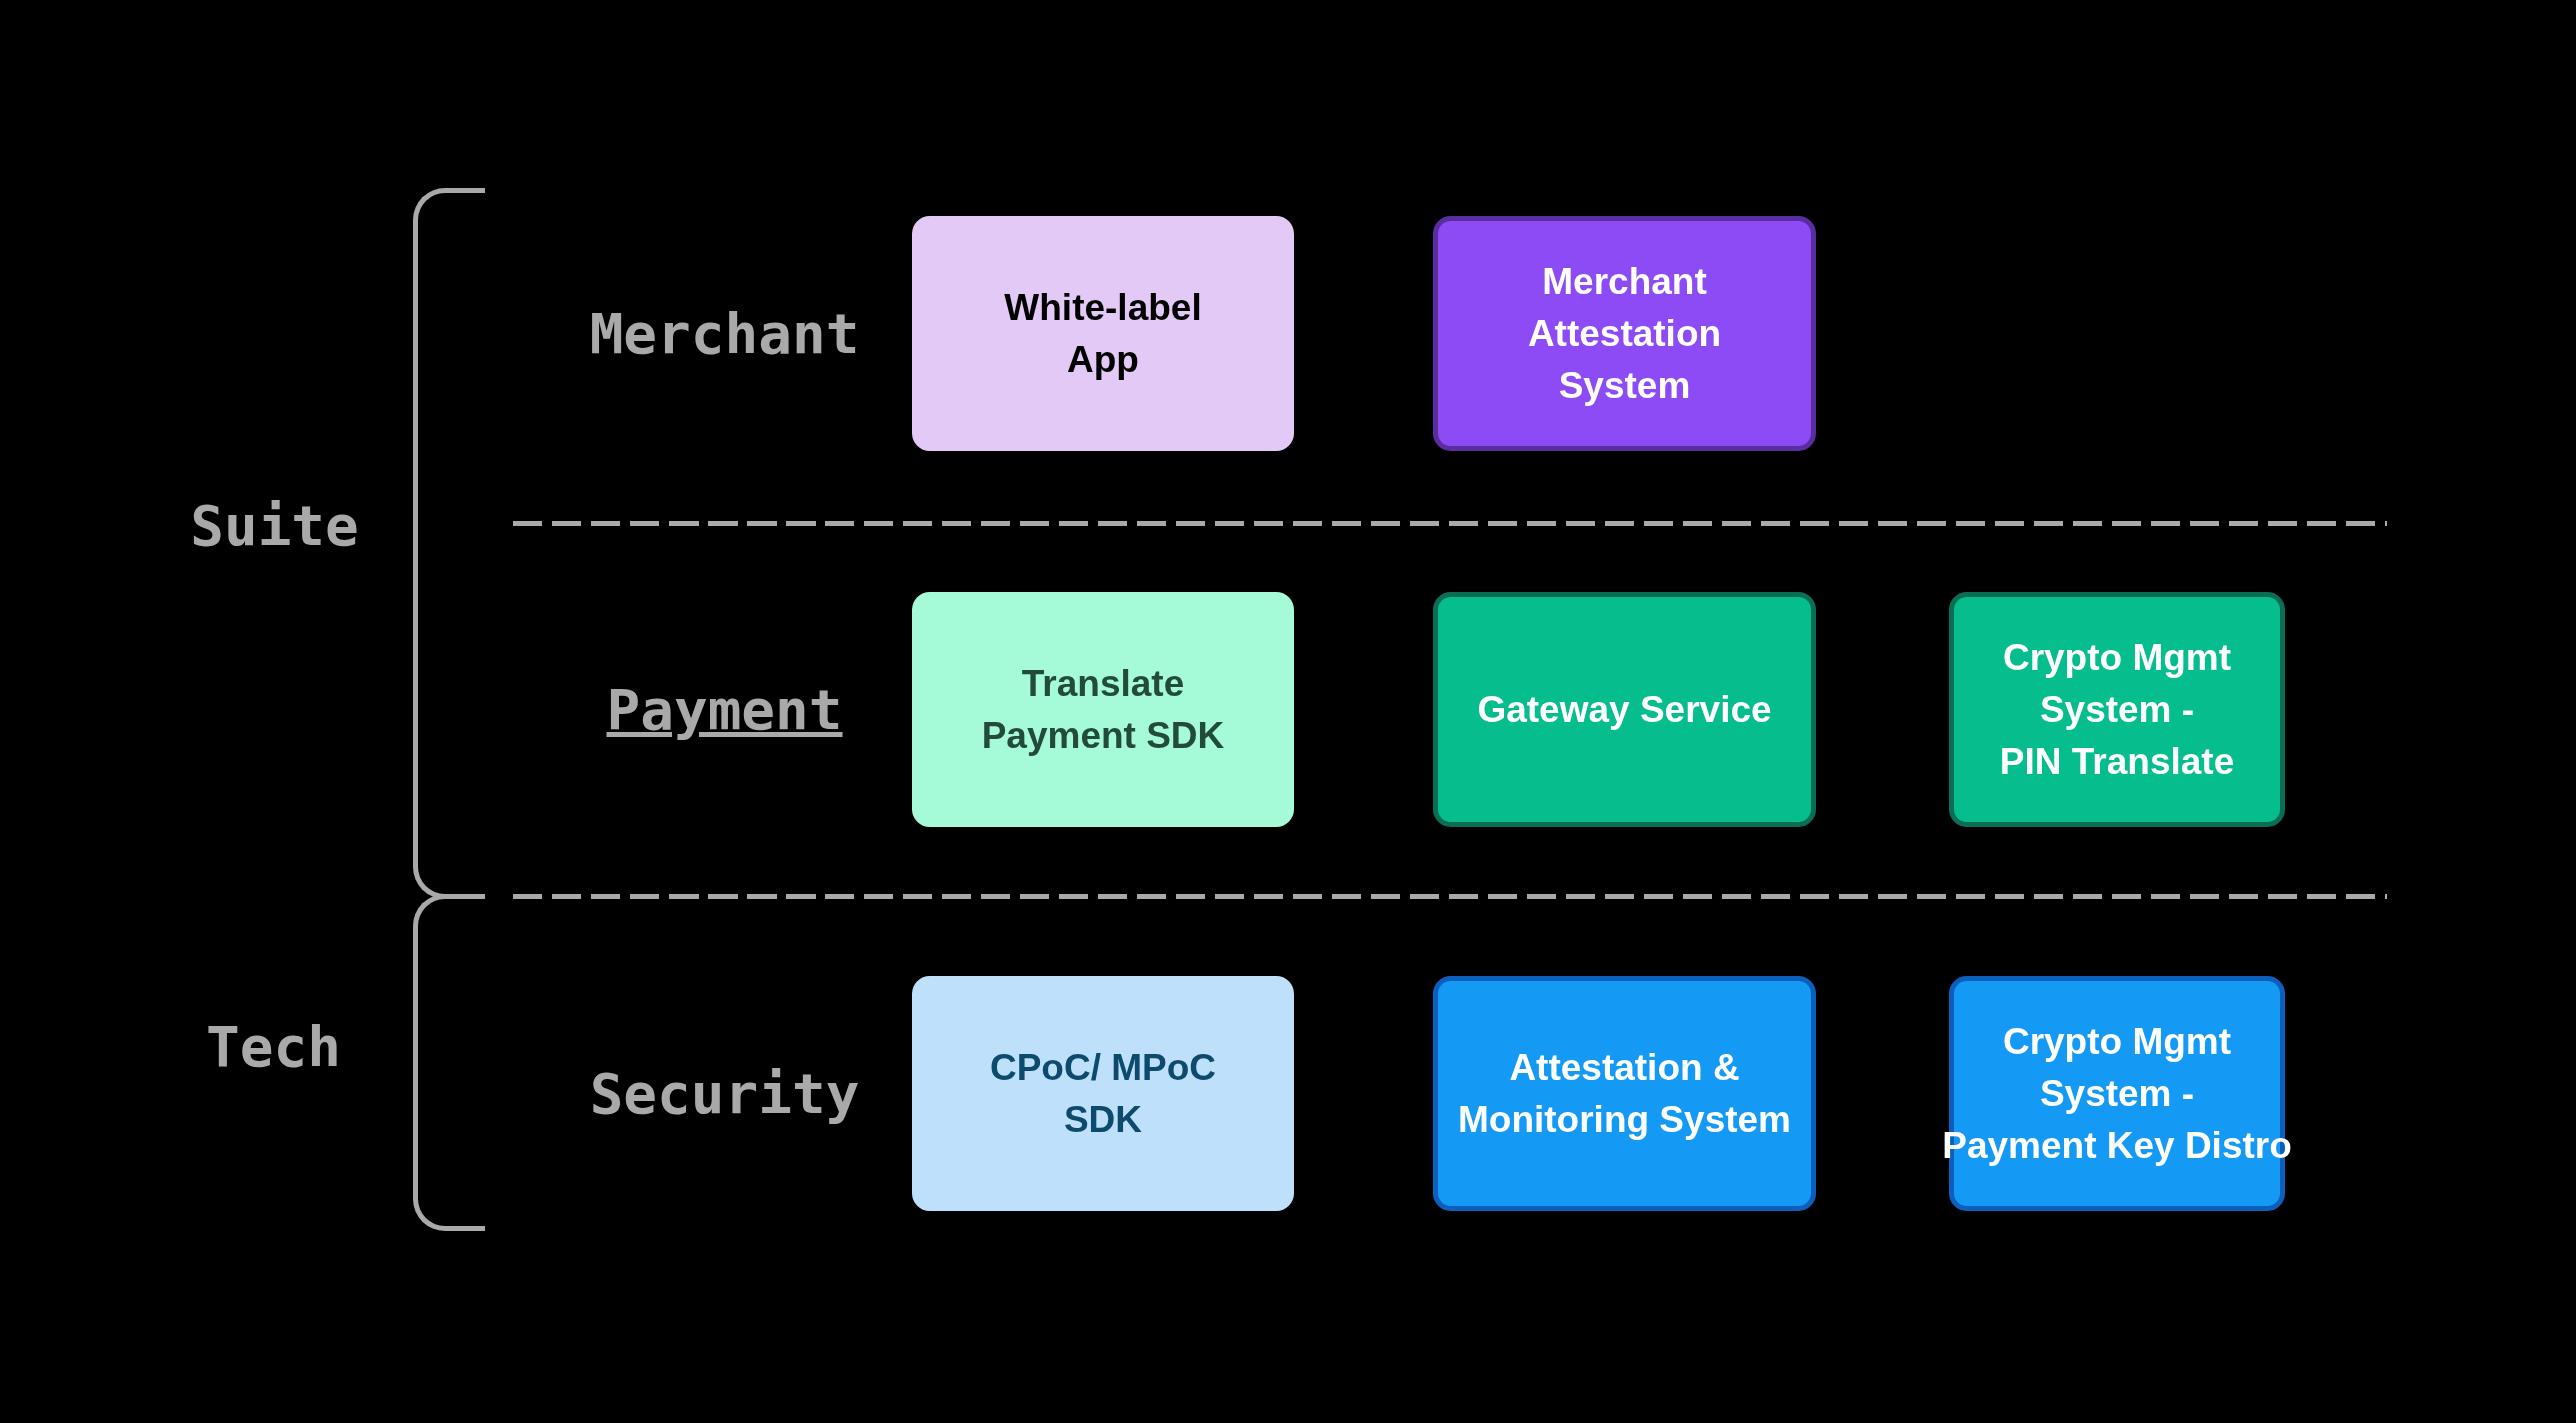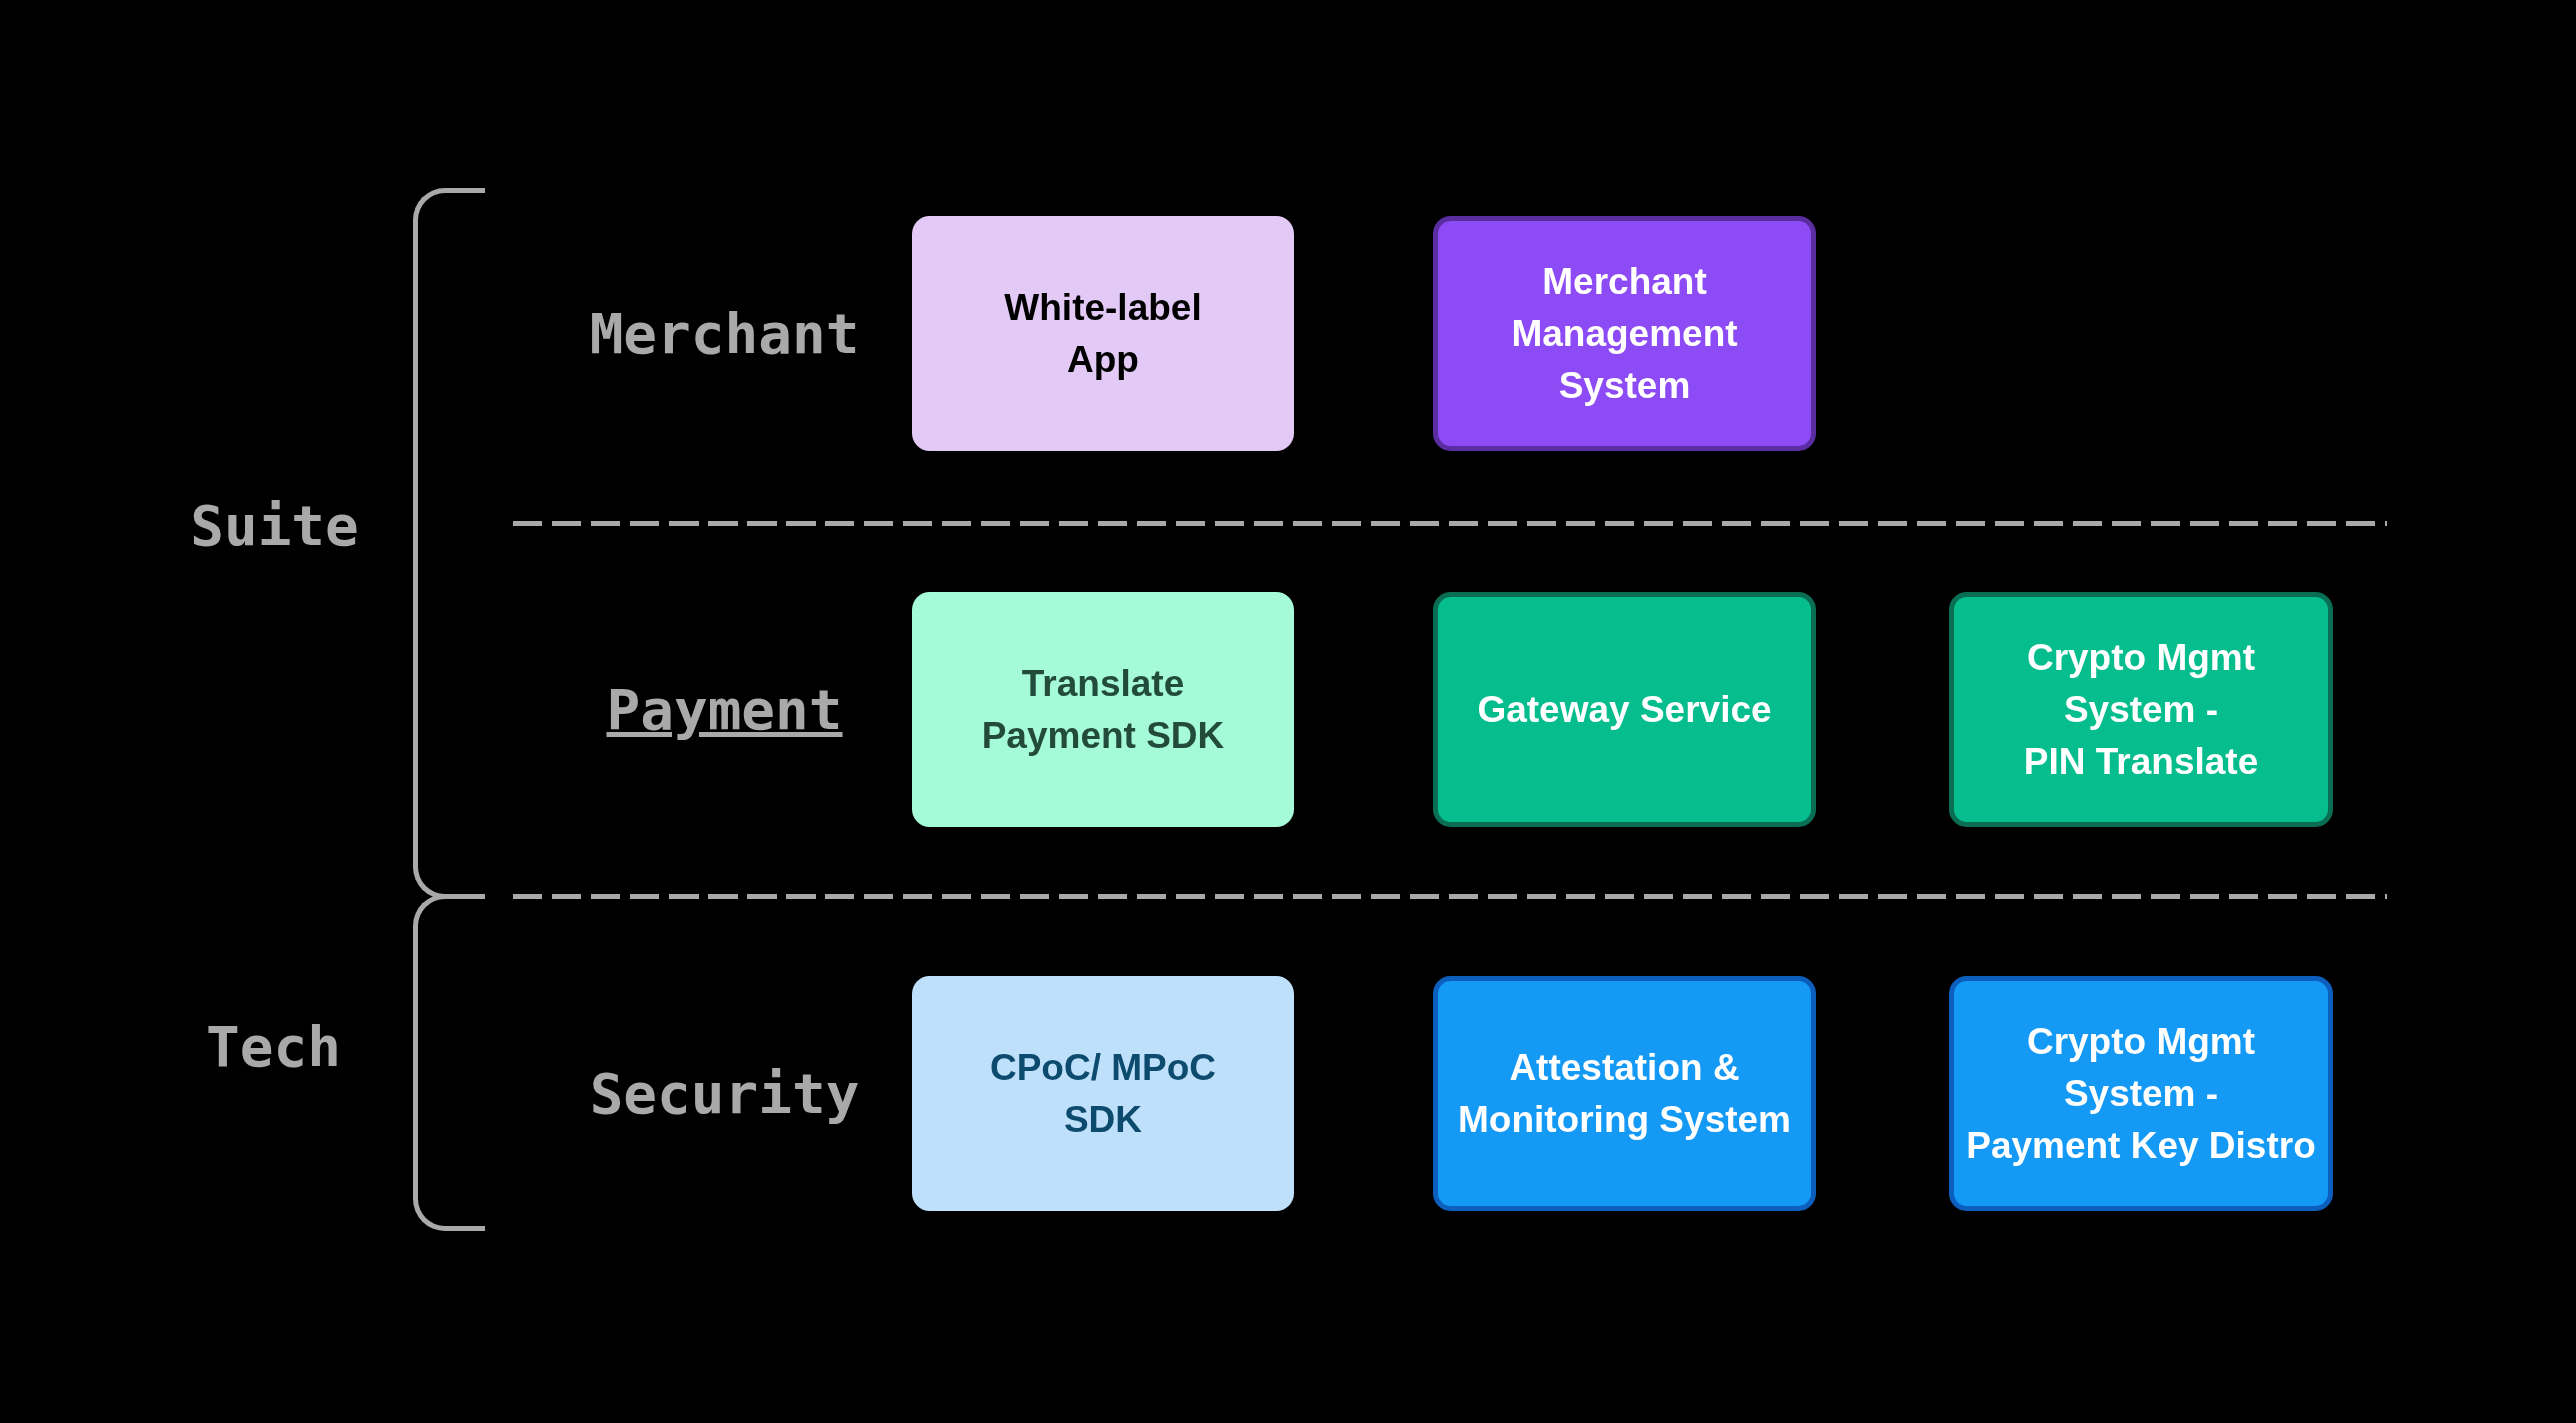--- a/index.html
+++ b/index.html
@@ -67,21 +67,21 @@
     align-items: center;
     justify-content: center;
     text-align: center;
     font-weight: 700;
     font-size: 37px;
     line-height: 52px;
     white-space: nowrap;
   }
   .col0 { left: 912px; width: 382px; }
   .col1 { left: 1433px; width: 383px; }
-  .col2 { left: 1949px; width: 384px; }
+  .col2 { left: 1949px; width: 336px; }
   .row0 { top: 216px;  height: 235px; }
   .row1 { top: 592px;  height: 235px; }
   .row2 { top: 976px; height: 235px; }
 
   .style-lavender   { background: #e3c9f6; color: #000000; }
   .style-purple     { background: #8c4bf5; color: #ffffff; border: 5.2px solid #5a2da0; }
   .style-mint       { background: #a5fad7; color: #234b3c; }
   .style-green      { background: #06bd8d; color: #ffffff; border: 5.2px solid #0a6e55; }
   .style-lightblue  { background: #bfe0fb; color: #0c4a6e; }
   .style-blue       { background: #1499f5; color: #ffffff; border: 5.2px solid #0d5fbe; }
@@ -103,21 +103,21 @@
   <div class="rlabel label-merchant">Merchant</div>
   <div class="rlabel label-payment">Payment</div>
   <div class="rlabel label-security">Security</div>
 
   <div class="box row0 col0 style-lavender">
     <div>White-label</div>
     <div>App</div>
   </div>
   <div class="box row0 col1 style-purple">
     <div>Merchant</div>
-    <div>Management</div>
+    <div>Attestation</div>
     <div>System</div>
   </div>
 
   <div class="box row1 col0 style-mint">
     <div>Translate</div>
     <div>Payment SDK</div>
   </div>
   <div class="box row1 col1 style-green">
     <div>Gateway Service</div>
   </div>

